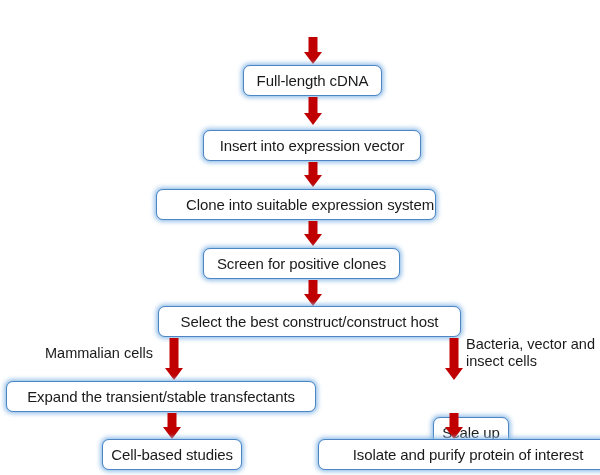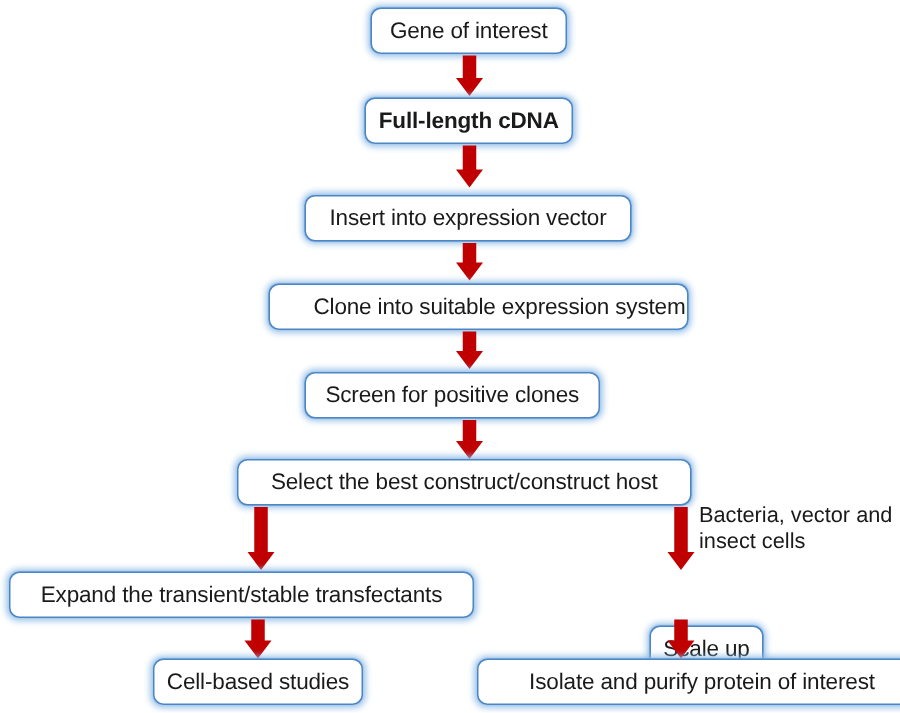--- a/index.html
+++ b/index.html
@@ -73,48 +73,45 @@
     font-size: 14.5px;
     line-height: 17px;
     white-space: nowrap;
   }
 </style>
 </head>
 <body>
 
 <div id="flowchart">
 
-  <div class="node" style="left:247px; top:5px; width:131px; height:31px;">
-    <span>Gene of interest</span>
-  </div>
 
   <div class="arrow" style="left:303px; top:37px; width:19px; height:27px;">
     <div class="shaft" style="height:16px;"></div>
     <div class="head"></div>
   </div>
 
-  <div class="node" style="left:243px; top:65px; width:139px; height:31px;font-weight:bold;">
+  <div class="node" style="left:243px; top:65px; width:139px; height:31px;">
     <span>Full-length cDNA</span>
   </div>
 
   <div class="arrow" style="left:303px; top:97px; width:19px; height:28px;">
     <div class="shaft" style="height:17px;"></div>
     <div class="head"></div>
   </div>
 
   <div class="node" style="left:203px; top:130px; width:218px; height:31px;">
     <span>Insert into expression vector</span>
   </div>
 
   <div class="arrow" style="left:303px; top:162px; width:19px; height:25px;">
     <div class="shaft" style="height:14px;"></div>
     <div class="head"></div>
   </div>
 
-  <div class="node" style="left:179px; top:189px; width:280px; height:31px;padding-left:28px;">
+  <div class="node" style="left:156px; top:189px; width:280px; height:31px;padding-left:28px;">
     <span>Clone into suitable expression system</span>
   </div>
 
   <div class="arrow" style="left:303px; top:221px; width:19px; height:25px;">
     <div class="shaft" style="height:14px;"></div>
     <div class="head"></div>
   </div>
 
   <div class="node" style="left:203px; top:248px; width:197px; height:31px;justify-content:center;">
     <span>Screen for positive clones</span>
@@ -132,20 +129,23 @@
   <div class="arrow" style="left:164px; top:338px; width:19px; height:42px;">
     <div class="shaft" style="height:31px;"></div>
     <div class="head"></div>
   </div>
 
   <div class="arrow" style="left:444px; top:338px; width:19px; height:42px;">
     <div class="shaft" style="height:31px;"></div>
     <div class="head"></div>
   </div>
 
+  <div class="edge-label" style="left:45px; top:345px;">
+    <span>Mammalian cells</span>
+  </div>
 
   <div class="edge-label" style="left:466px; top:336px;">
     <div>Bacteria, vector and</div>
     <div>insect cells</div>
   </div>
 
   <div class="node" style="left:6px; top:381px; width:310px; height:31px;">
     <span>Expand the transient/stable transfectants</span>
   </div>
 

